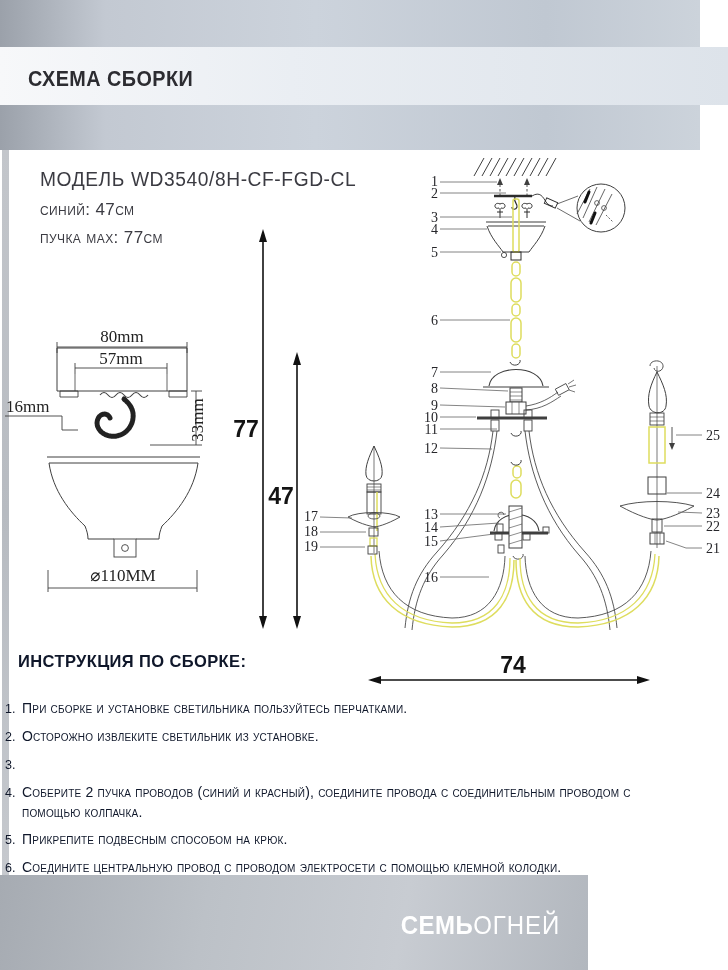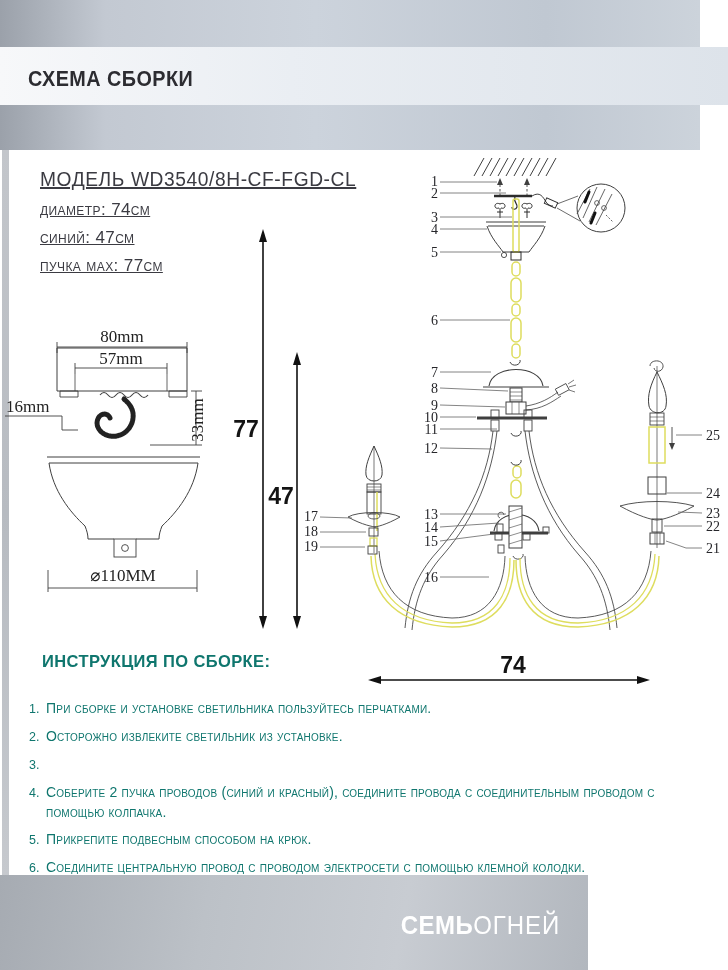--- a/index.html
+++ b/index.html
@@ -6,25 +6,25 @@
   body{width:728px;height:970px;position:relative;background:#ffffff;overflow:hidden;
        font-family:"Liberation Sans","DejaVu Sans",sans-serif;}
   .band-top{position:absolute;left:0;top:0;width:700px;height:150px;
       background:linear-gradient(90deg,#9ba1aa 0%,#c3c9d2 15%,#ccd3dc 45%,#c0c8d2 78%,#ccd3db 100%);}
   .band-top-strip{position:absolute;left:0;top:47px;width:728px;height:58px;
       background:linear-gradient(90deg,#f7f8fa 0%,#eaeef3 40%,#dde3ea 100%);}
   .page-title{position:absolute;left:28px;top:66px;font-size:22px;font-weight:700;
       color:#2c2c31;letter-spacing:.5px;transform:scaleX(.9);transform-origin:left center;}
   .left-bar{position:absolute;left:2px;top:150px;width:7px;height:725px;
       background:linear-gradient(180deg,#c3c6cb 0%,#b7bbc1 50%,#c6c9ce 100%);}
-  .model-block{position:absolute;left:40px;top:168px;color:#3b3b42;text-decoration:underline;}
+  .model-block{position:absolute;left:40px;top:168px;color:#3b3b42;}
   .model-line{font-size:20px;letter-spacing:.6px;font-weight:500;transform:scaleX(.96);transform-origin:left;}
   .spec-line{font-size:17px;font-variant:small-caps;letter-spacing:.4px;margin-top:9px;line-height:19px;}
   svg.diagram{position:absolute;left:0;top:0;width:728px;height:970px;}
-  .instructions{position:absolute;left:29px;top:652px;width:696px;color:#0f766e;}
+  .instructions{position:absolute;left:5px;top:652px;width:696px;color:#0f172a;}
   .instr-title{font-size:17px;font-weight:700;letter-spacing:.4px;margin-left:13px;margin-bottom:26px;
       transform:scaleX(.97);transform-origin:left;}
   .instr-item{display:flex;margin-bottom:7px;line-height:20px;}
   .instr-num{width:17px;flex:0 0 17px;font-size:12.5px;padding-top:1px;}
   .instr-text{font-size:14px;font-variant:small-caps;letter-spacing:.2px;max-width:660px;}
   .band-bottom{position:absolute;left:0;top:875px;width:588px;height:95px;
       background:linear-gradient(100deg,#a6abb2 0%,#bcc1c7 35%,#c8ccd2 68%,#b2b7be 100%);}
   .brand{position:absolute;right:28px;top:36px;color:#ffffff;font-size:25px;letter-spacing:.5px;
       transform:scaleX(.96);transform-origin:right;}
   .brand .b{font-weight:700;}
@@ -38,21 +38,20 @@
 
 <div class="band-top">
   <div class="band-top-strip"></div>
   <div class="page-title">СХЕМА СБОРКИ</div>
 </div>
 
 <div class="left-bar"></div>
 
 <div class="model-block">
   <div class="model-line">МОДЕЛЬ WD3540/8H-CF-FGD-CL</div>
-  <div class="spec-line">диаметр: 74см</div>
   <div class="spec-line">синий: 47см</div>
   <div class="spec-line">пучка мах: 77см</div>
 </div>
 
 <svg class="diagram" viewBox="0 0 728 970">
 
   <g stroke="#3f3f3f" stroke-width="1" fill="none">
 
     <path d="M57,347 H187 M57,342 V353 M187,342 V353" stroke-width="0.9"></path>
 

